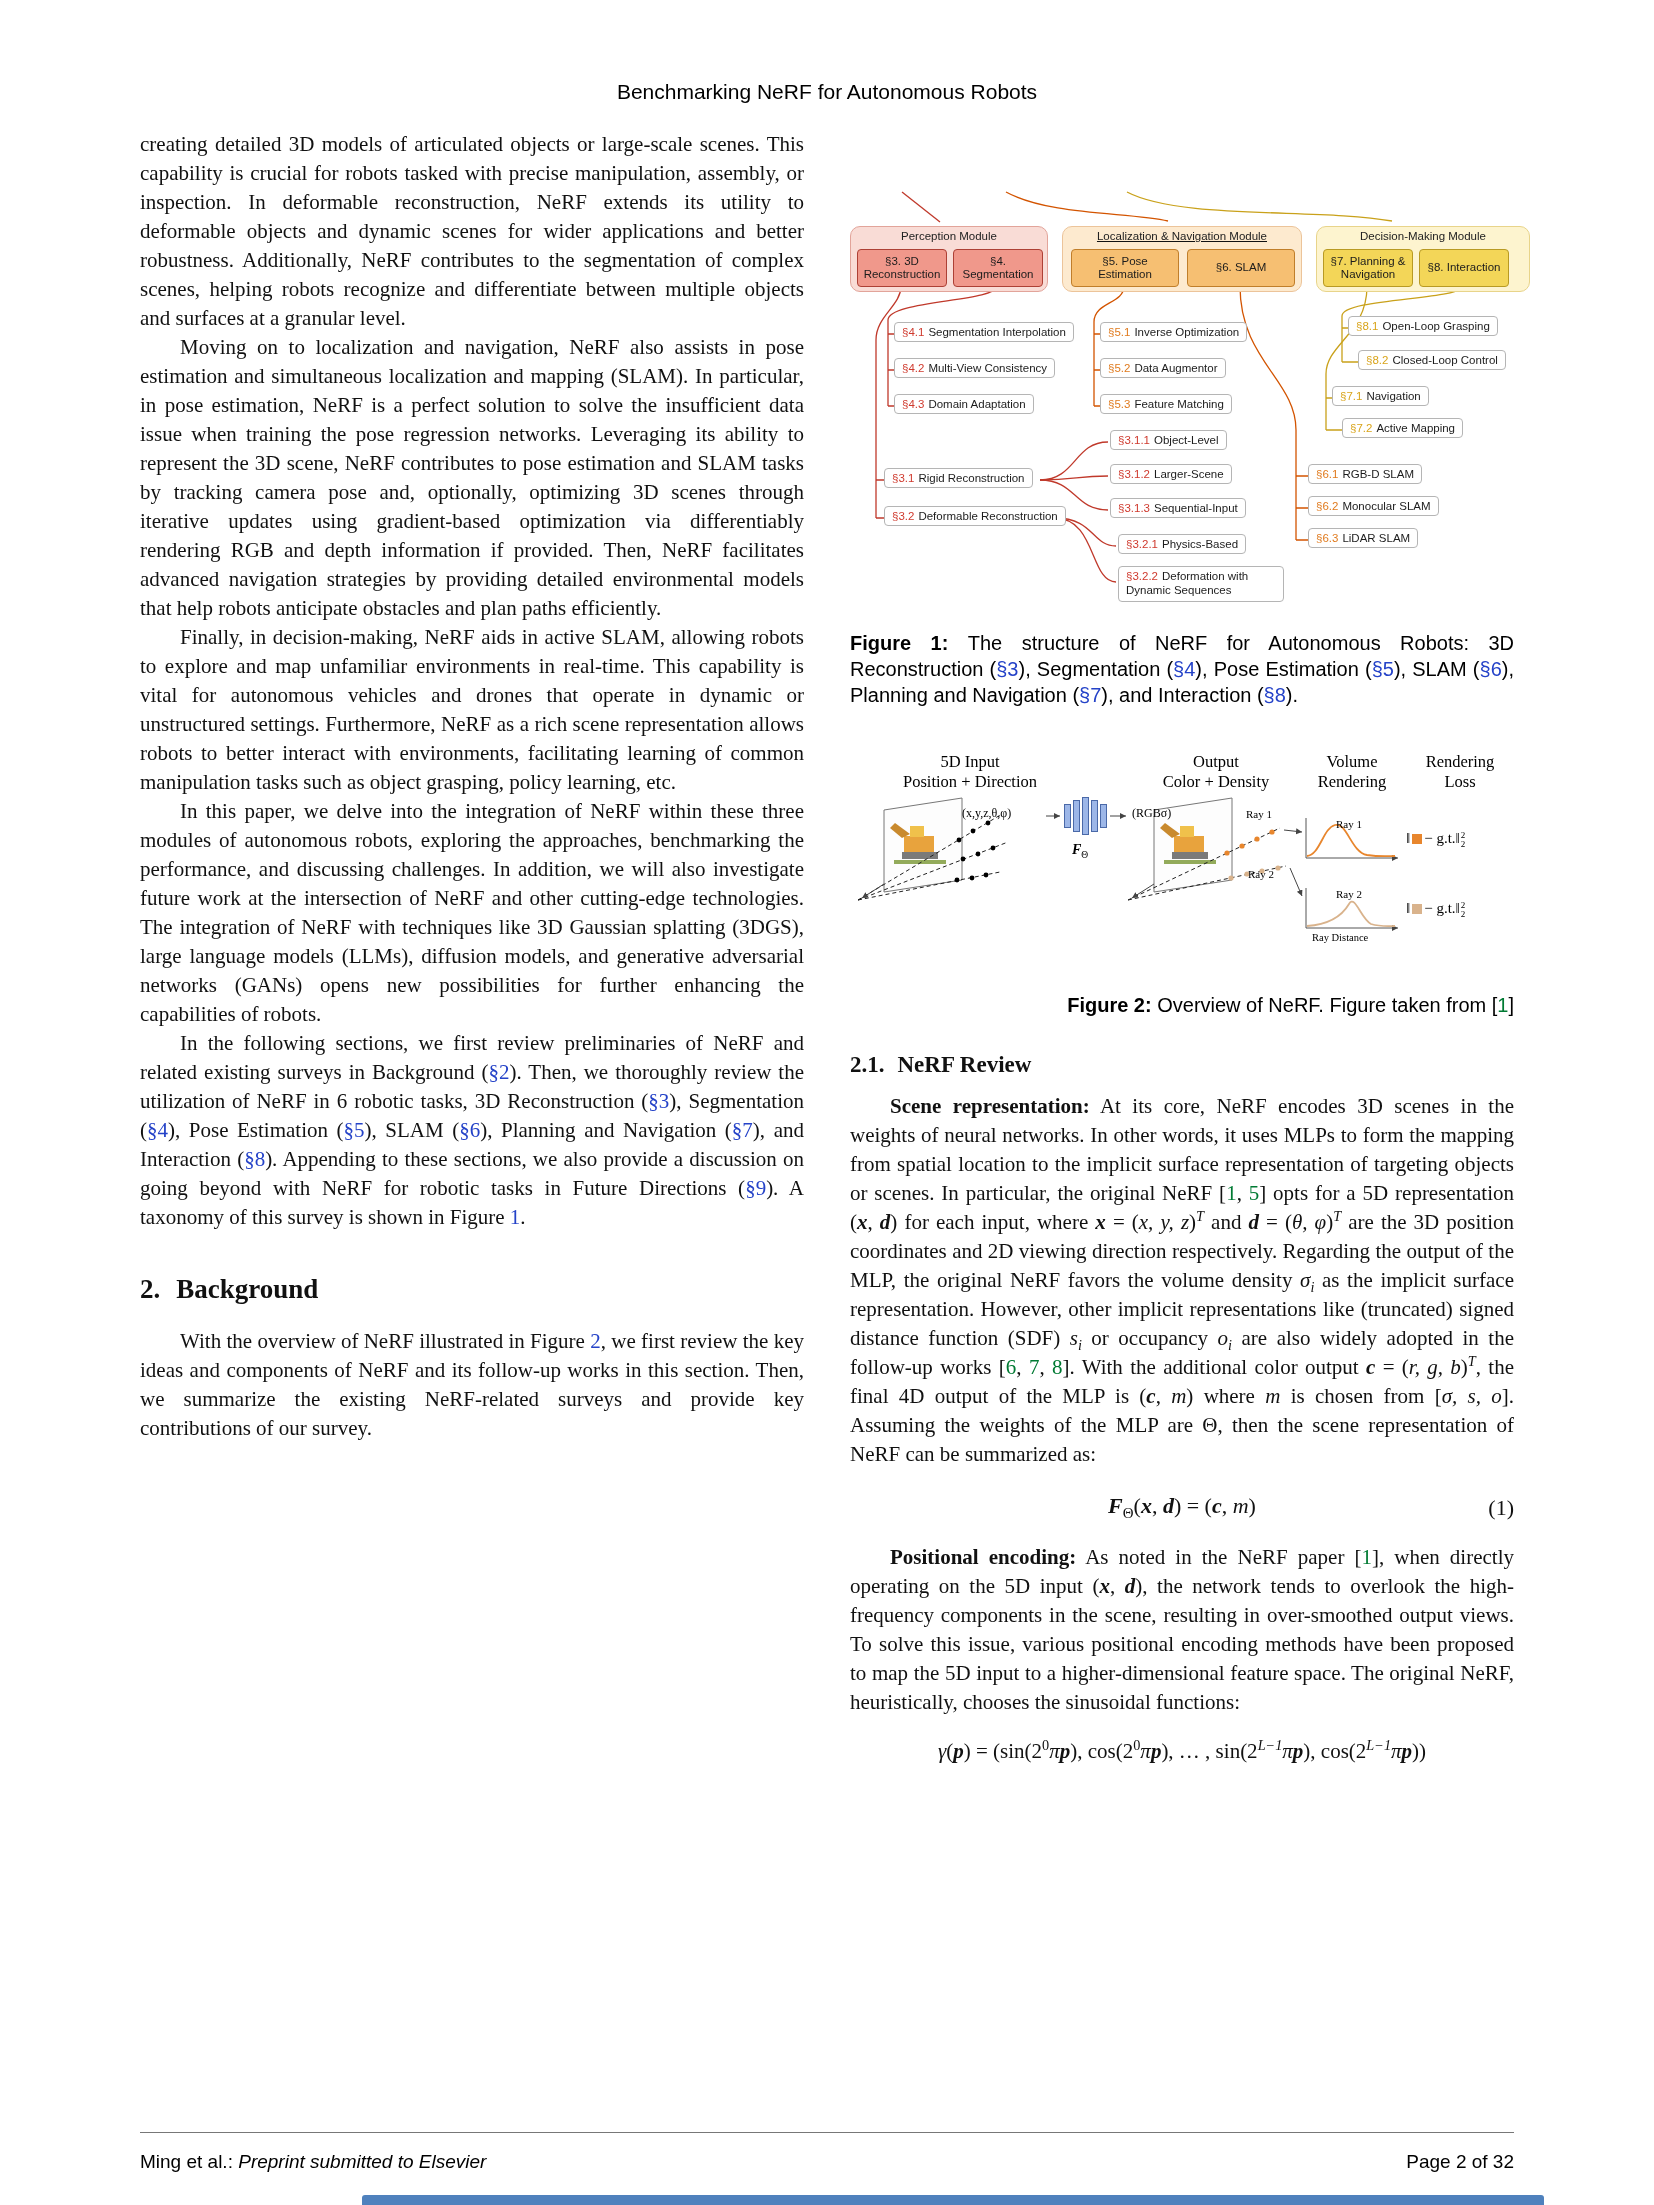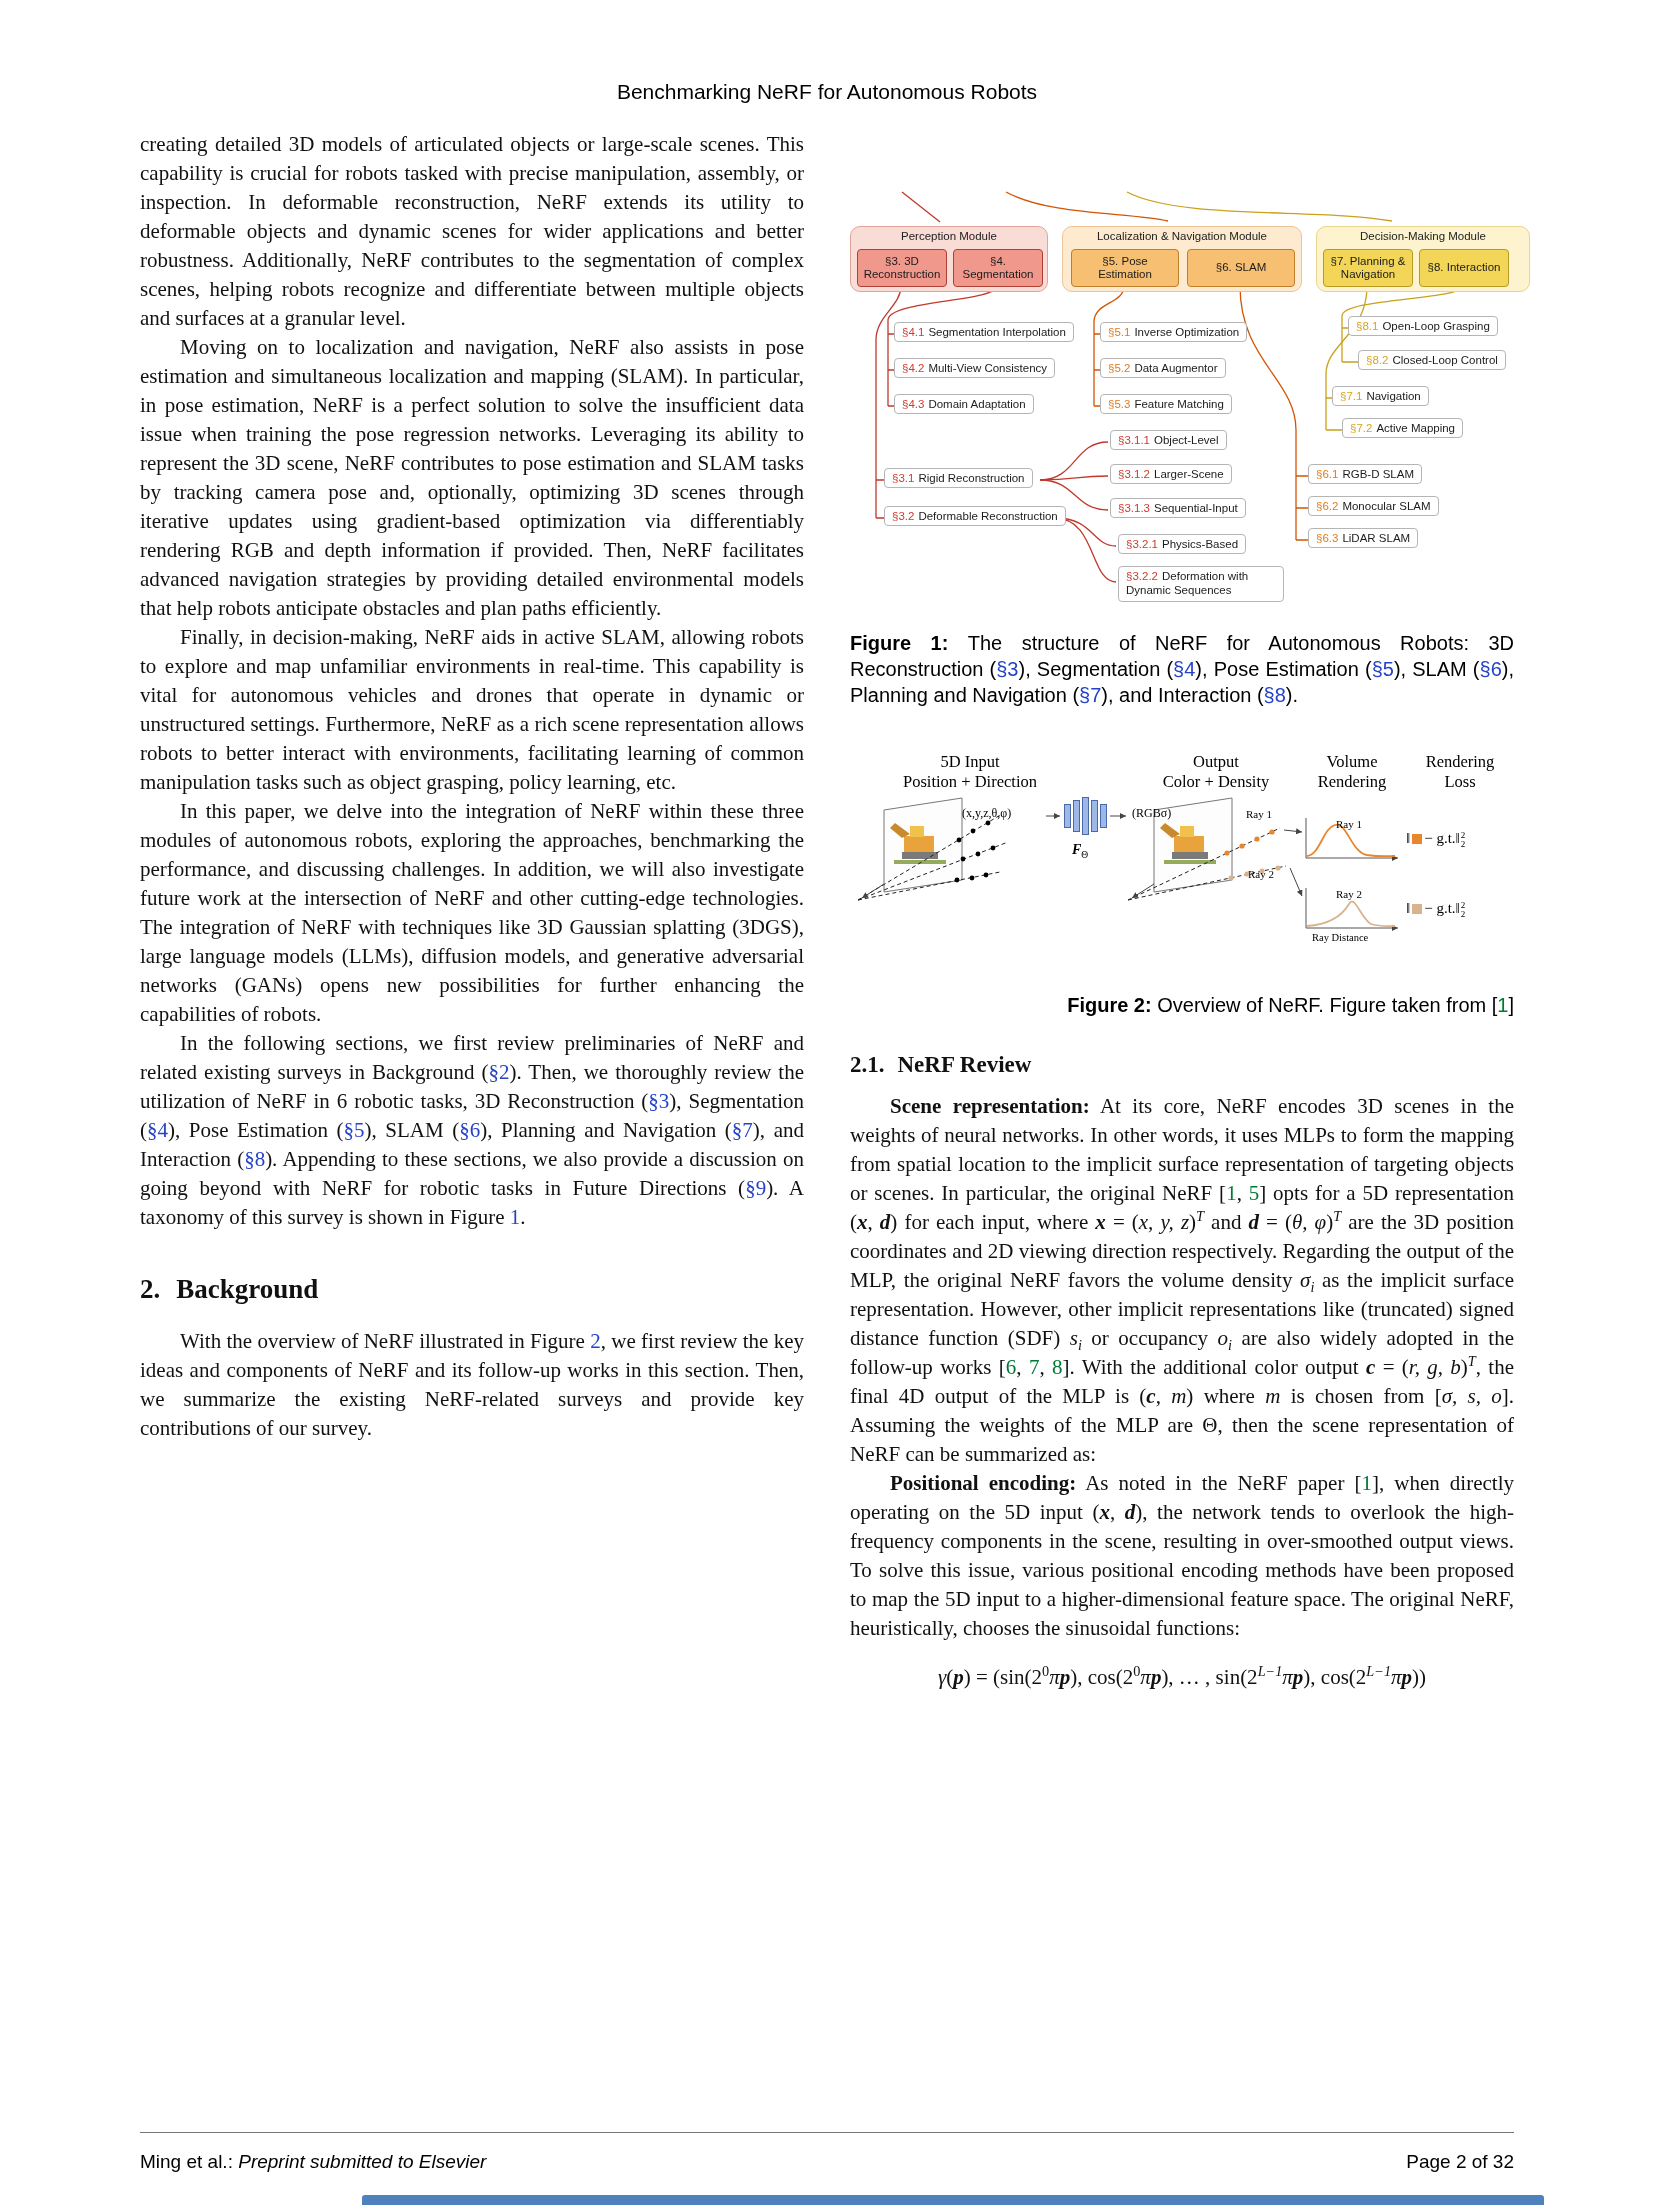--- a/index.html
+++ b/index.html
@@ -28,21 +28,21 @@
   .core-title{font-size:11px;text-align:center;margin-top:3px;color:#222;}
   .chip{position:absolute;top:18px;height:40px;border-radius:5px;border:1px solid;display:flex;align-items:center;justify-content:center;text-align:center;font-size:10.5px;line-height:1.12;padding:0 4px;box-sizing:border-box;color:#222;}
   .c1{left:10px;width:82px;background:#f3a396;border-color:#bf4a3e;}
   .c2{left:104px;width:102px;background:#f6b9a9;border-color:#cf6a55;}
   .c3{left:228px;width:92px;background:#f9dd9c;border-color:#cda23e;}
   .c4{left:336px;width:84px;background:#fdf3d4;border-color:#cdbd87;}
   .c5{left:432px;width:92px;background:#f1f1f1;border-color:#9f9f9f;}
   .c6{left:536px;width:118px;background:#d9e5f5;border-color:#7fa6cf;top:12px;height:48px;}
   .module{position:absolute;top:96px;height:66px;border-radius:10px;border:1px solid;box-sizing:border-box;}
   .pm{left:0;width:198px;background:#f9dcd6;border-color:#e2a49a;}
-  .lm{left:212px;width:240px;background:#fdeacf;border-color:#ecc49a;}
+  .lm{left:212px;width:240px;background:#fdeacf;border-color:#ecc49a;text-decoration:underline;}
   .dm{left:466px;width:214px;background:#fdf4cf;border-color:#e8d48a;}
   .mtitle{font-size:11.5px;text-align:center;margin-top:3px;color:#222;}
   .mitem{position:absolute;top:22px;height:38px;border-radius:4px;display:flex;align-items:center;justify-content:center;text-align:center;font-size:11.5px;line-height:1.15;padding:0 3px;box-sizing:border-box;color:#1c1c1c;}
   .pm .mitem{background:#f0988b;border:1px solid #ad4035;}
   .lm .mitem{background:#f6bf72;border:1px solid #c07e2a;}
   .dm .mitem{background:#f3d658;border:1px solid #b89a23;}
   .pm .mi1,.dm .mi1{left:6px;width:90px;}
   .pm .mi2,.dm .mi2{left:102px;width:90px;}
   .lm .mi1{left:8px;width:108px;}
   .lm .mi2{left:124px;width:108px;}
@@ -284,20 +284,24 @@
       </div>
 
       <p class="caption center"><span class="b">Figure 2: </span><span>Overview of NeRF. Figure taken from [</span><span class="cite">1</span><span>]</span></p>
 
       <div class="sec-heading sub-level">
         <span class="num">2.1.</span><span>NeRF Review</span>
       </div>
 
       <p class="body indent"><span class="b">Scene representation:</span><span> At its core, NeRF encodes 3D scenes in the weights of neural networks. In other words, it uses MLPs to form the mapping from spatial location to the implicit surface representation of targeting objects or scenes. In particular, the original NeRF [</span><span class="cite">1</span><span>, </span><span class="cite">5</span><span>] opts for a 5D representation (</span><span class="bi">x</span><span>, </span><span class="bi">d</span><span>) for each input, where </span><span class="bi">x</span><span> = (</span><span class="i">x, y, z</span><span>)</span><span class="sup i">T</span><span> and </span><span class="bi">d</span><span> = (</span><span class="i">θ, φ</span><span>)</span><span class="sup i">T</span><span> are the 3D position coordinates and 2D viewing direction respectively. Regarding the output of the MLP, the original NeRF favors the volume density </span><span class="i">σ</span><span class="sub i">i</span><span> as the implicit surface representation. However, other implicit representations like (truncated) signed distance function (SDF) </span><span class="i">s</span><span class="sub i">i</span><span> or occupancy </span><span class="i">o</span><span class="sub i">i</span><span> are also widely adopted in the follow-up works [</span><span class="cite">6</span><span>, </span><span class="cite">7</span><span>, </span><span class="cite">8</span><span>]. With the additional color output </span><span class="bi">c</span><span> = (</span><span class="i">r, g, b</span><span>)</span><span class="sup i">T</span><span>, the final 4D output of the MLP is (</span><span class="bi">c</span><span>, </span><span class="i">m</span><span>) where </span><span class="i">m</span><span> is chosen from [</span><span class="i">σ, s, o</span><span>]. Assuming the weights of the MLP are Θ, then the scene representation of NeRF can be summarized as:</span></p>
 
+      <div class="eqrow">
+        <span><span class="bi">F</span><span class="sub">Θ</span><span>(</span><span class="bi">x</span><span>, </span><span class="bi">d</span><span>) = (</span><span class="bi">c</span><span>, </span><span class="i">m</span><span>)</span></span>
+        <span class="eqnum">(1)</span>
+      </div>
 
       <p class="body indent"><span class="b">Positional encoding:</span><span> As noted in the NeRF paper [</span><span class="cite">1</span><span>], when directly operating on the 5D input (</span><span class="bi">x</span><span>, </span><span class="bi">d</span><span>), the network tends to overlook the high-frequency components in the scene, resulting in over-smoothed output views. To solve this issue, various positional encoding methods have been proposed to map the 5D input to a higher-dimensional feature space. The original NeRF, heuristically, chooses the sinusoidal functions:</span></p>
 
       <div class="eqrow long">
         <span><span class="i">γ</span><span>(</span><span class="bi">p</span><span>) = (sin(2</span><span class="sup">0</span><span class="i">π</span><span class="bi">p</span><span>), cos(2</span><span class="sup">0</span><span class="i">π</span><span class="bi">p</span><span>), … , sin(2</span><span class="sup i">L−1</span><span class="i">π</span><span class="bi">p</span><span>), cos(2</span><span class="sup i">L−1</span><span class="i">π</span><span class="bi">p</span><span>))</span></span>
       </div>
 
     </div>
   </div>
 

